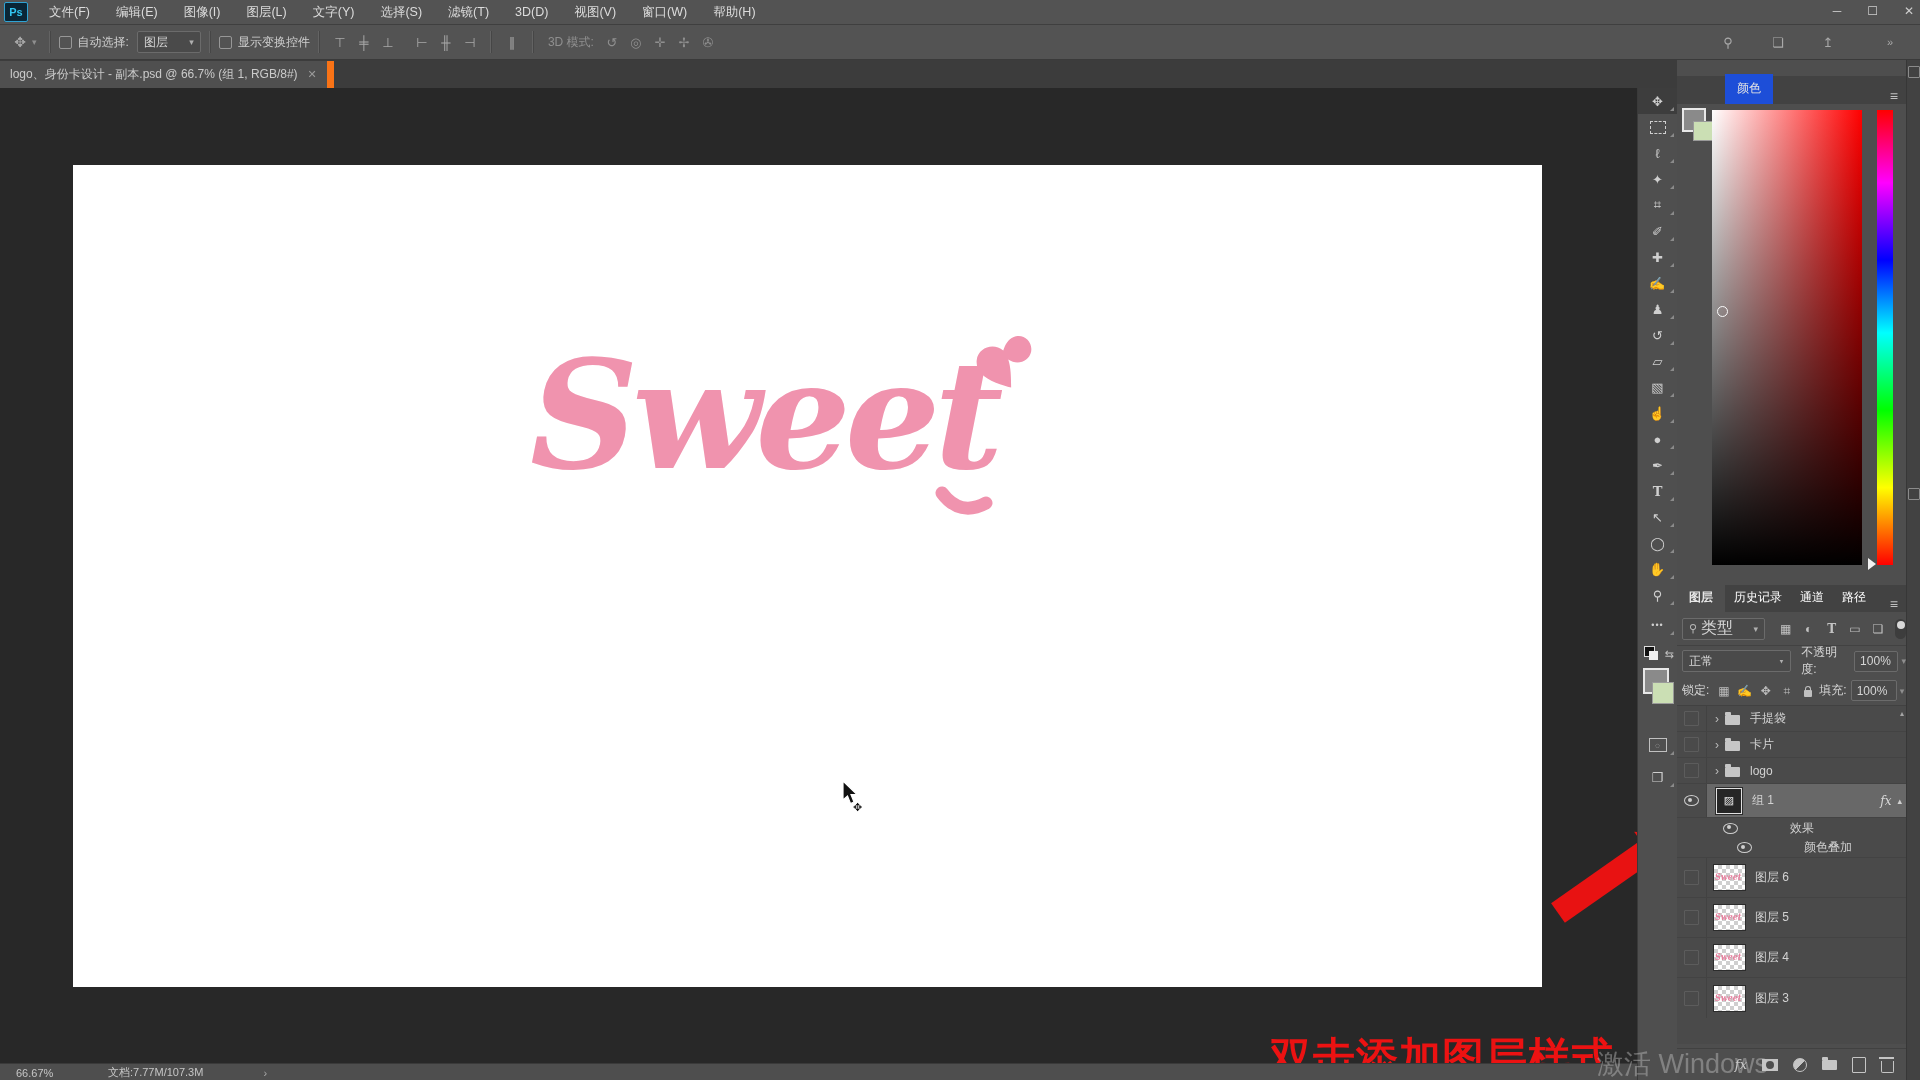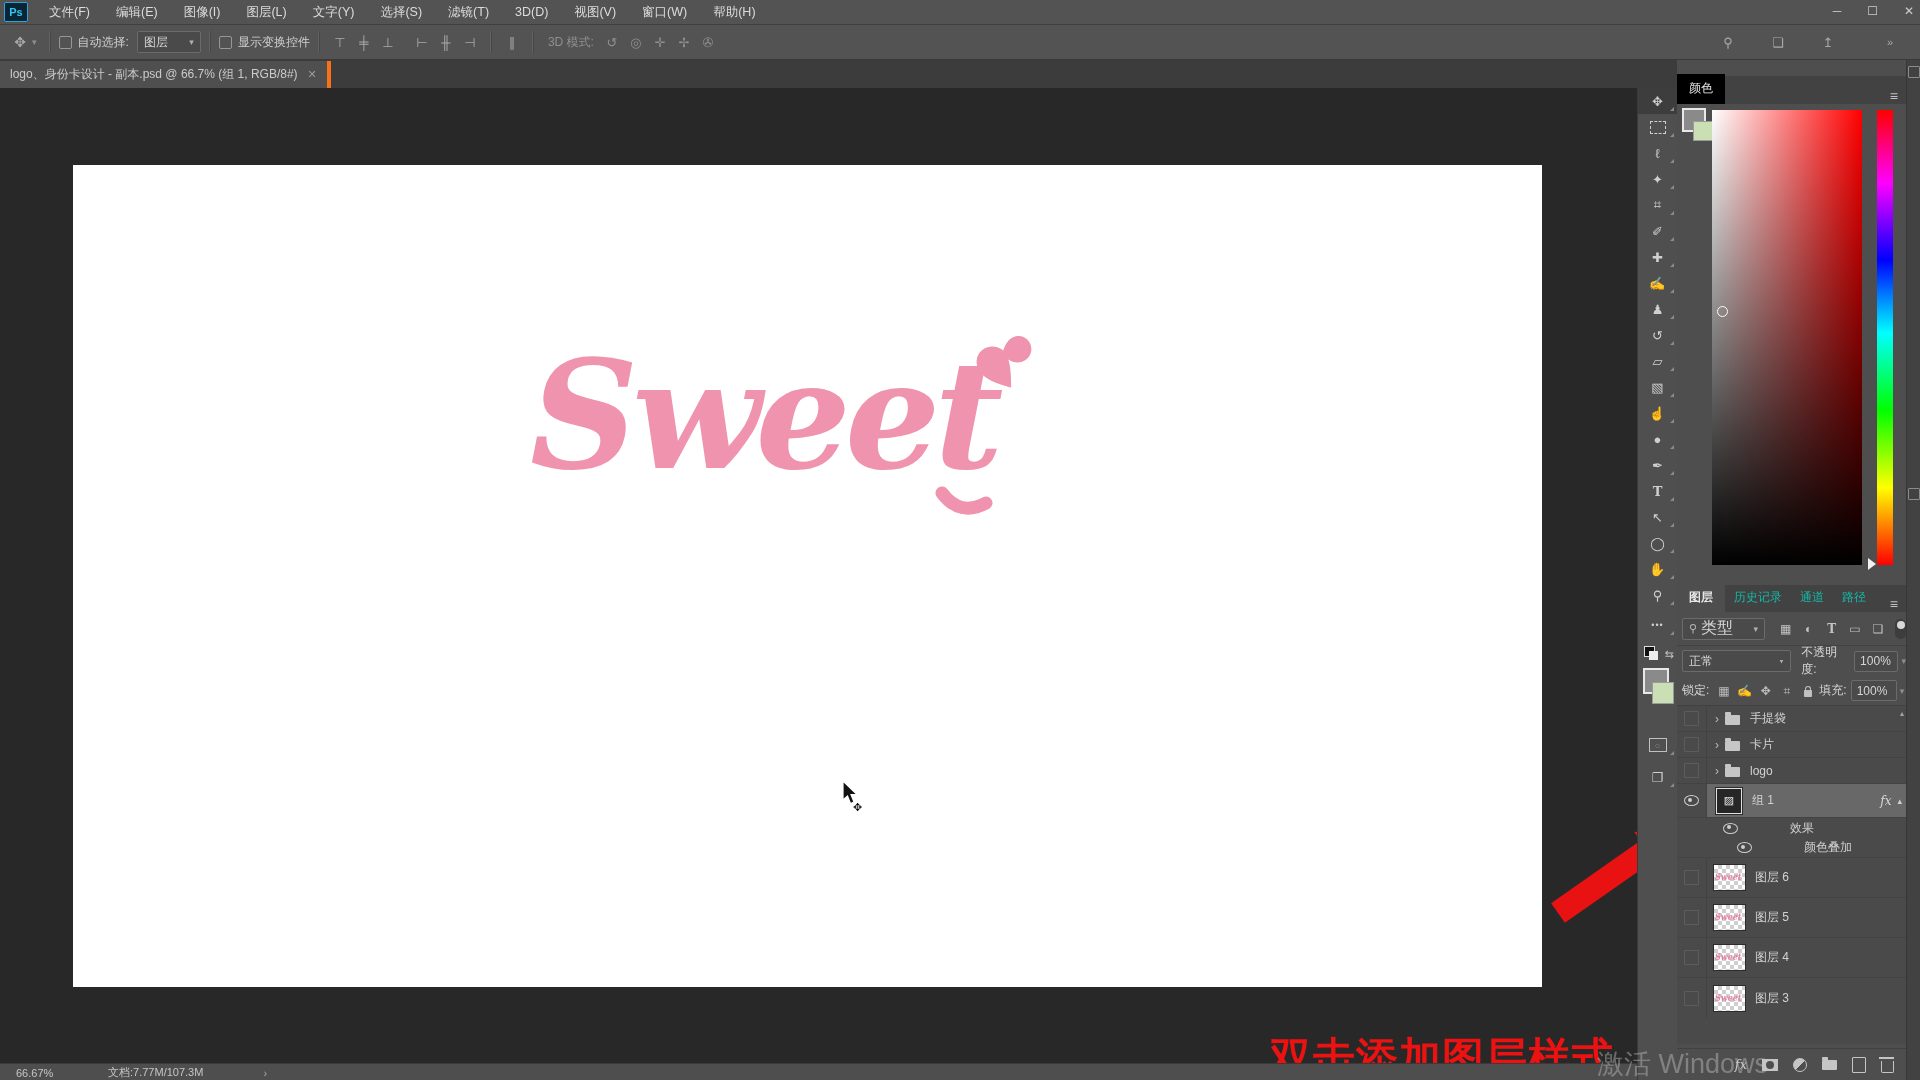--- a/index.html
+++ b/index.html
@@ -20,21 +20,21 @@
               display:flex;align-items:center;font-size:12px;color:#cfcfcf;}
   .sep{width:1px;height:22px;background:#636363;border-right:1px solid #464646;margin:0 8px;}
   .chk{width:11px;height:11px;border:1px solid #979797;border-radius:2px;background:transparent;margin-right:6px;}
   .dd{background:#4a4a4a;border:1px solid #6b6b6b;border-radius:2px;height:20px;display:flex;align-items:center;
       justify-content:space-between;padding:0 6px;color:#d5d5d5;}
   .dd .car{font-size:9px;color:#b0b0b0;margin-left:8px;}
   .obicon{width:24px;text-align:center;font-size:13px;color:#a9a9a9;}
   .dim{color:#8f8f8f;}
 
   #tabbar{left:0;top:60px;width:1920px;height:28px;background:#3c3c3c;display:flex;align-items:flex-end;}
-  #doctab{height:27px;background:#4f4f4f;border-right:4px solid #f97316;display:flex;align-items:center;
+  #doctab{height:27px;background:#4f4f4f;border-right:7px solid #f97316;display:flex;align-items:center;
           padding:0 10px;font-size:12px;color:#cbcbcb;gap:10px;}
   #doctab .close{color:#9b9b9b;font-size:11px;}
 
   
   #canvasarea{left:0;top:88px;width:1637px;height:975px;background:#282828;overflow:hidden;}
   #artboard{left:73px;top:77px;width:1469px;height:822px;background:#ffffff;}
   #annotation{font-weight:bold;font-size:42px;letter-spacing:1px;white-space:nowrap;}
   #redarrow{left:1558px;top:901px;width:110px;height:24px;background:#e81212;transform:rotate(-35deg);transform-origin:0 50%;}
   #redarrow:after{content:"";position:absolute;right:-27px;top:-11px;border-left:28px solid #e81212;
                   border-top:23px solid transparent;border-bottom:23px solid transparent;}
@@ -53,33 +53,33 @@
   .minisw{position:absolute;left:6px;top:0;width:9px;height:9px;background:#111;border:1px solid #ddd;}
   .minisw2{position:absolute;left:11px;top:5px;width:9px;height:9px;background:#eee;}
 
   
   #dock{left:1677px;top:60px;width:229px;height:1020px;background:#4e4e4e;}
   #edgecol{left:1906px;top:60px;width:14px;height:1020px;background:#424242;border-left:1px solid #373737;}
   .edgeicn{width:10px;height:10px;border:1px solid #8b8b8b;border-radius:1px;margin:6px auto 0 auto;}
 
   #colorhead{left:0;top:16px;width:229px;height:28px;background:#424242;display:flex;align-items:flex-end;}
   .ptab{padding:6px 12px 7px 12px;font-size:12px;color:#c9c9c9;}
-  .ptab.active{background:#000000;color:#e3e3e3;}
+  .ptab.active{background:#1d4ed8;color:#e3e3e3;margin-left:48px;}
   .hamb{margin-left:auto;margin-right:8px;color:#c0c0c0;font-size:14px;}
 
   #gradsquare{left:35px;top:50px;width:150px;height:455px;
     background:linear-gradient(to bottom,rgba(0,0,0,0) 0%,#000 100%),linear-gradient(to right,#fff 0%,#f00 100%);}
   #gradmarker{left:40px;top:246px;width:9px;height:9px;border:1.5px solid rgba(255,255,255,.95);border-radius:50%;}
   #huebar{left:200px;top:50px;width:16px;height:455px;
     background:linear-gradient(to bottom,#f00 0%,#f0f 16%,#00f 33%,#0ff 49%,#0f0 66%,#ff0 83%,#f00 100%);}
   #huemark{left:191px;top:498px;width:0;height:0;border-left:8px solid #f2f2f2;border-top:6px solid transparent;border-bottom:6px solid transparent;}
   .cswpair{position:relative;width:34px;height:40px;left:5px;top:48px;}
 
   #layertabs{left:0;top:525px;width:229px;height:27px;background:#424242;display:flex;align-items:flex-end;}
-  .ltab{padding:5px 9px 6px 9px;font-size:12px;color:#14b8a6;}
+  .ltab{padding:5px 9px 6px 9px;font-size:12px;color:#ffffff;}
   .ltab.active{background:#4e4e4e;color:#e8e8e8;font-weight:bold;padding:5px 12px 6px 12px;}
 
   #filterrow{left:0;top:552px;width:229px;height:34px;display:flex;align-items:center;padding-left:5px;box-sizing:border-box;gap:2px;
              border-bottom:1px solid #424242;}
   .ficon{width:22px;text-align:center;font-size:12px;color:#c3c3c3;}
   .pill{width:12px;height:20px;border-radius:6px;background:#3d3d3d;position:relative;margin-left:4px;}
   .pill:after{content:"";position:absolute;left:2px;top:2px;width:8px;height:8px;border-radius:50%;background:#d9d9d9;}
 
   #blendrow{left:0;top:586px;width:229px;height:30px;display:flex;align-items:center;padding-left:5px;box-sizing:border-box;font-size:12px;}
   #lockrow{left:0;top:616px;width:229px;height:30px;display:flex;align-items:center;padding-left:5px;box-sizing:border-box;font-size:12px;

